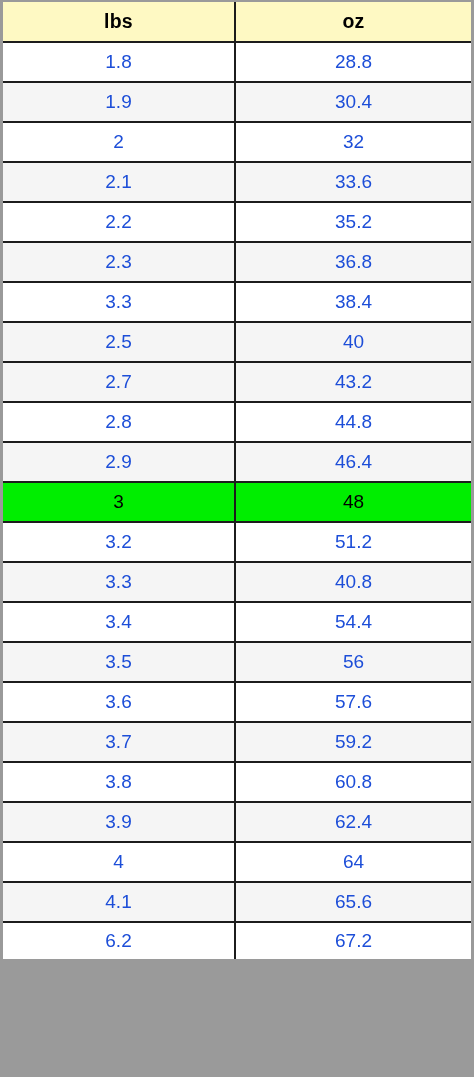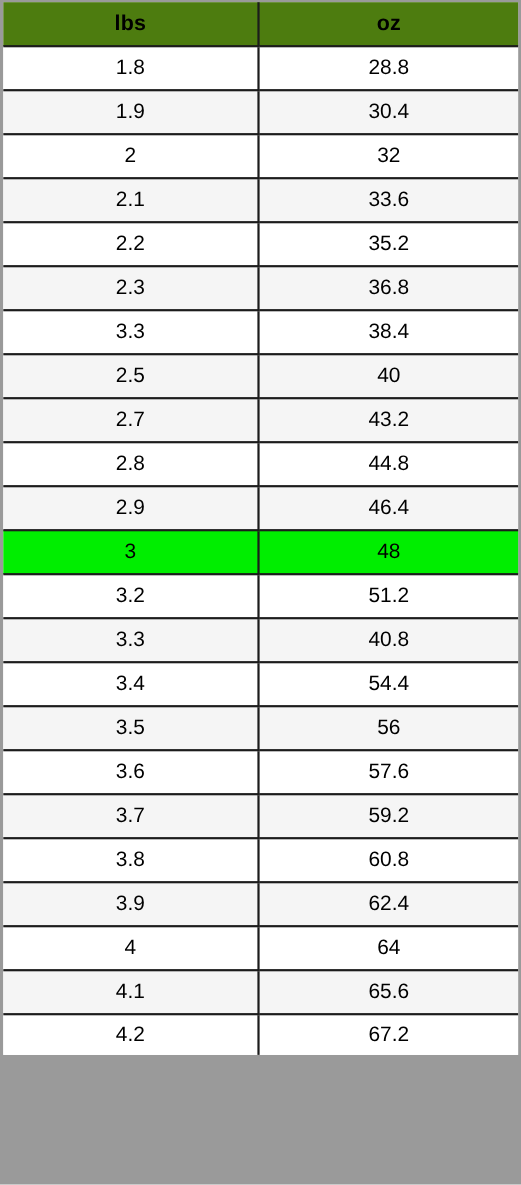--- a/index.html
+++ b/index.html
@@ -26,40 +26,40 @@
     width: 468px;
     border-collapse: collapse;
     table-layout: fixed;
     background: #ffffff;
   }
 
   table.conv-table col.col-lbs { width: 232px; }
   table.conv-table col.col-oz  { width: 236px; }
 
   thead th {
-    background: #4d7c0f;
+    background: #fef9c3;
     color: #000000;
     font-weight: bold;
     font-size: 19.5px;
     text-align: center;
     height: 39px;
     padding: 0;
     border-right: 2px solid #1c1c1c;
     border-bottom: 2px solid #1c1c1c;
     letter-spacing: 0.2px;
   }
   thead th:last-child { border-right: none; }
 
   tbody td {
     height: 38px;
     padding: 0;
     text-align: center;
     vertical-align: middle;
     font-size: 19px;
-    color: #000000;
+    color: #1d4ed8;
     border-bottom: 2px solid #1c1c1c;
     border-right: 2px solid #1c1c1c;
   }
   tbody td:last-child { border-right: none; }
 
   tbody tr.row-odd  td { background: #ffffff; }
   tbody tr.row-even td { background: #f5f5f5; }
 
   tbody tr.row-highlight td {
     background: #00ee00;
@@ -170,18 +170,18 @@
         </tr>
         <tr class="row-odd">
           <td>4</td>
           <td>64</td>
         </tr>
         <tr class="row-even">
           <td>4.1</td>
           <td>65.6</td>
         </tr>
         <tr class="row-odd row-clipped">
-          <td>4.2</td>
+          <td>6.2</td>
           <td>67.2</td>
         </tr>
       </tbody>
   </table>
 </div>
 
 </body></html>

